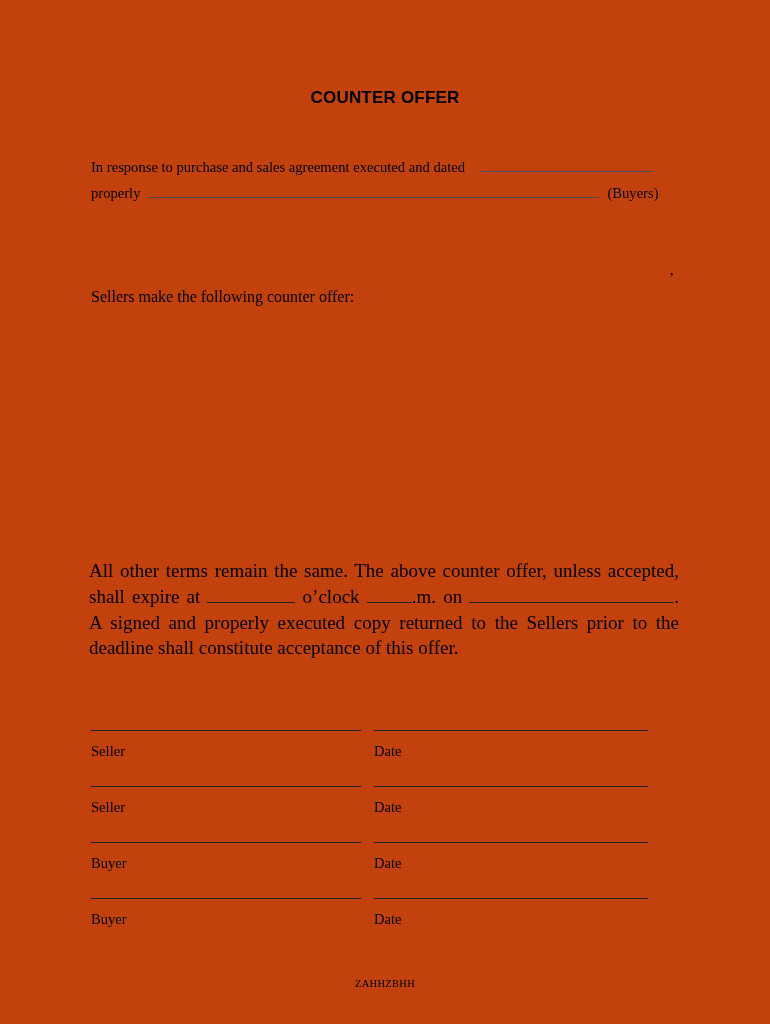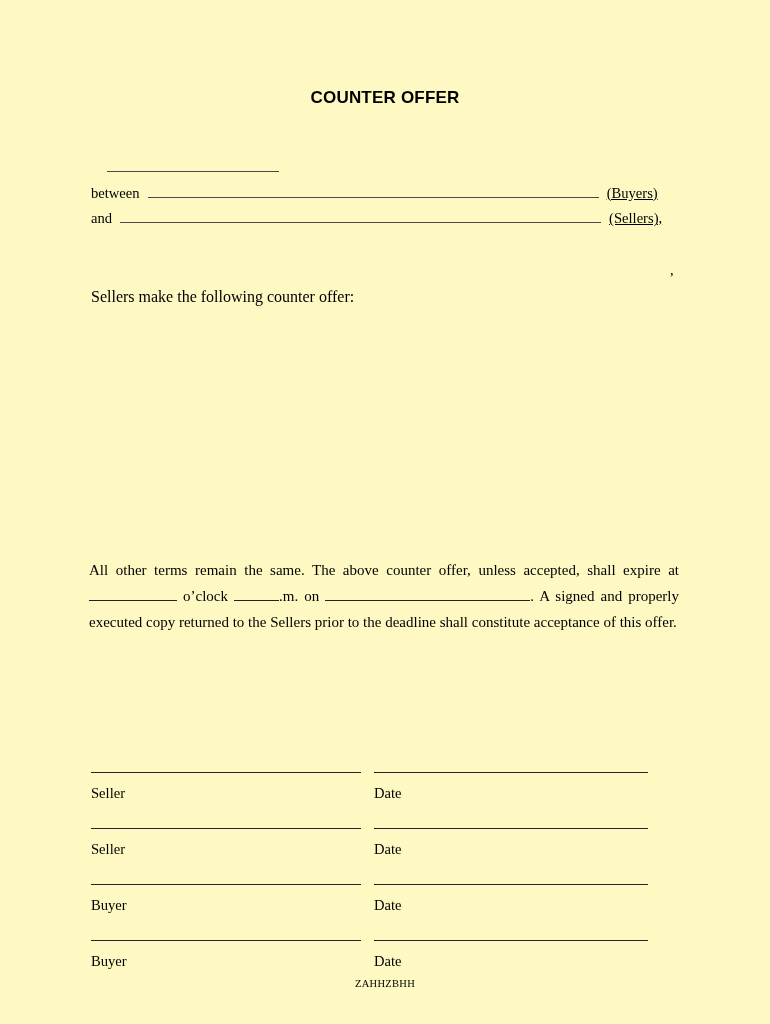--- a/index.html
+++ b/index.html
@@ -8,21 +8,21 @@
     background: #ffffff;
   }
   body {
     font-family: "Liberation Serif", "DejaVu Serif", serif;
     color: #000000;
   }
   .page {
     position: relative;
     width: 770px;
     height: 1024px;
-    background: #fef9c3;
+    background: #c2410c;
     overflow: hidden;
     margin: 0 auto;
   }
 
   
   .doc-title {
     position: absolute;
     left: 0;
     top: 88px;
     width: 770px;
@@ -50,21 +50,21 @@
   .blank {
     display: inline-block;
     border-bottom: 1px solid #4a4a4a;
     vertical-align: baseline;
     height: 0.88em;
     margin: 0 2px;
   }
   .blank-dated   { width: 172px; margin-left: 16px; }
   .blank-between { width: 451px; margin-left: 8px; }
   .blank-and     { width: 481px; margin-left: 8px; }
-  .paren-label   { margin-left: 6px; text-decoration: underline; }
+  .paren-label   { margin-left: 6px; }
 
   .stray-comma {
     position: absolute;
     left: 670px;
     top: 263px;
     font-size: 14.6px;
     line-height: 1;
   }
 
   .sellers-offer {
@@ -75,21 +75,21 @@
     line-height: 25.7px;
     white-space: nowrap;
   }
 
   
   .terms {
     position: absolute;
     left: 89px;
     top: 558px;
     width: 590px;
-    font-size: 15px;
+    font-size: 19px;
     line-height: 25.8px;
     text-align: justify;
     text-justify: inter-word;
   }
   .blank-hour  { display:inline-block; width: 88px;  border-bottom: 1px solid #222; height: 0.88em; }
   .blank-ampm  { display:inline-block; width: 45px;  border-bottom: 1px solid #222; height: 0.88em; }
   .blank-date  { display:inline-block; width: 205px; border-bottom: 1px solid #222; height: 0.88em; }
 
   .retain {
     position: absolute;
@@ -108,21 +108,20 @@
     top: 730px;
     width: 770px;
   }
   .sig-row {
     position: relative;
     height: 56px;
   }
   .sig-cell {
     position: absolute;
     top: 0;
-    margin-top: 42px;
   }
   .sig-cell.left  { left: 91px;  width: 270px; }
   .sig-cell.right { left: 374px; width: 274px; }
   .sig-rule {
     border-top: 1px solid #222;
     height: 0;
     width: 100%;
   }
   .sig-label {
     font-size: 14.6px;
@@ -143,27 +142,24 @@
 </style>
 </head>
 <body>
 
 <div class="page">
 
   <div class="doc-title">COUNTER OFFER</div>
 
   <div class="intro">
     <div class="line">
-      <span class="blank blank-dated"></span>
+      <span>In response to purchase and sales agreement executed and dated</span><span class="blank blank-dated"></span>
     </div>
     <div class="line">
-      <span>between</span><span class="blank blank-between"></span><span class="paren-label">(Buyers)</span>
-    </div>
-    <div class="line">
-      <span>and</span><span class="blank blank-and"></span><span class="paren-label">(Sellers),</span>
+      <span>properly</span><span class="blank blank-between"></span><span class="paren-label">(Buyers)</span>
     </div>
   </div>
 
   <div class="stray-comma">,</div>
 
   <div class="sellers-offer">Sellers make the following counter offer:</div>
 
   <div class="terms">
     <span>All other terms remain the same. The above counter offer, unless accepted, shall expire at</span>
     <span class="blank-hour"></span>

